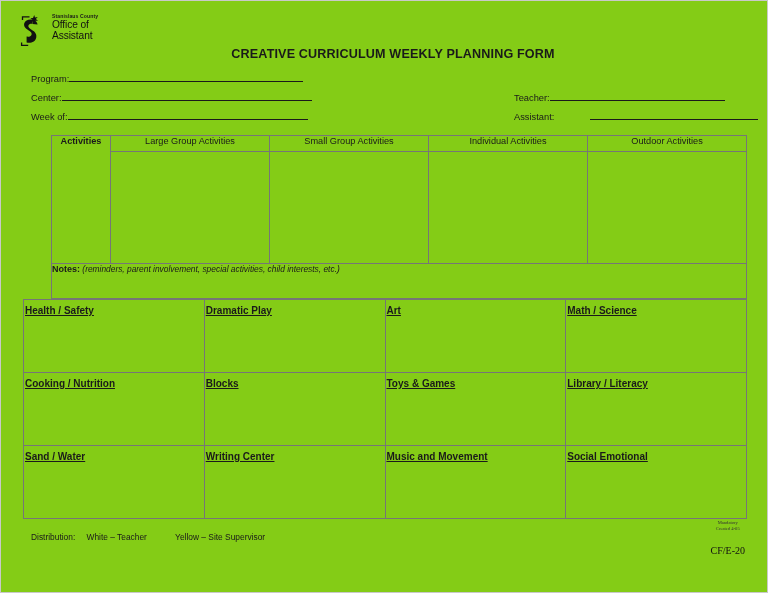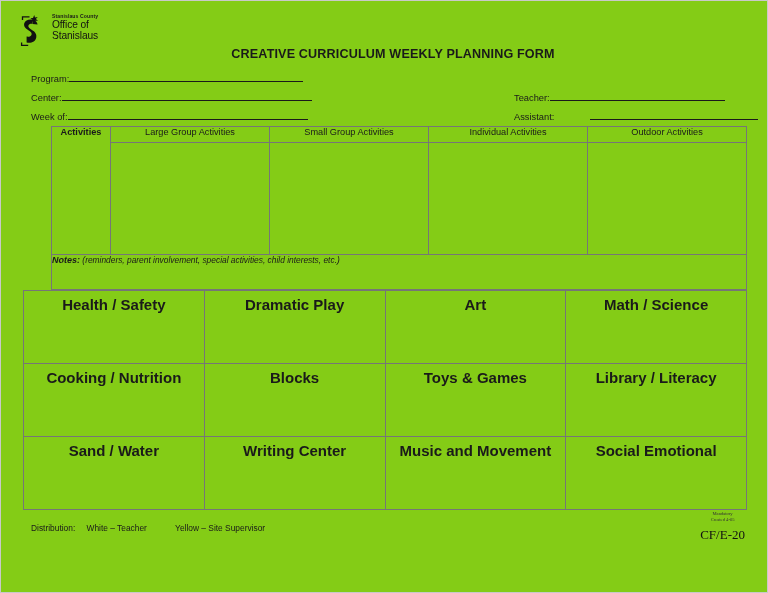--- a/index.html
+++ b/index.html
@@ -95,21 +95,21 @@
   .f-center  .rule { width: 250px; }
   .f-week    { left: 0; top: 39px; }
   .f-week    .rule { width: 240px; }
   .f-teacher  { left: 483px; top: 20px; }
   .f-teacher  .rule { width: 175px; }
   .f-assistant{ left: 483px; top: 39px; gap: 36px; }
   .f-assistant .rule { width: 168px; }
 
   
   .activities-wrap {
-    margin: 7px 20px 0 22px;
+    margin: 16px 20px 0 22px;
     padding-left: 28px;
   }
   table.grid {
     width: 100%;
     border-collapse: collapse;
     table-layout: fixed;
   }
   table.grid td, table.grid th {
     border: 1px solid #767676;
     padding: 0;
@@ -135,21 +135,20 @@
   }
   .notes-cell {
     height: 34px;
     padding: 3px 0 0 4px;
     font-size: 8.4px;
     vertical-align: top;
   }
   .notes-label {
     font-weight: bold;
     font-size: 9px;
-    font-style: italic;
   }
   .notes-hint {
     font-style: italic;
   }
 
   
   .interests-title {
     text-align: center;
     font-size: 10px;
     font-weight: bold;
@@ -160,25 +159,26 @@
     margin: 0 20px 0 22px;
   }
   table.interests {
     width: 100%;
     border-collapse: collapse;
     table-layout: fixed;
   }
   table.interests td {
     border: 1px solid #767676;
     height: 66px;
-    text-align: center;
+    text-align: left;
     vertical-align: top;
     padding-top: 5px;
-    font-size: 15px;
-    font-weight: bold;
+    font-size: 10px;
+    font-weight: bold;
+    text-decoration: underline;
   }
 
   
   .footer {
     position: relative;
     margin-top: 13px;
     height: 44px;
   }
   .distribution {
     position: absolute;
@@ -196,43 +196,43 @@
     text-align: center;
     line-height: 1.25;
   }
   .code-small {
     font-family: "Liberation Serif", serif;
     font-size: 4.6px;
     color: #333333;
   }
   .code-main {
     font-family: "Liberation Serif", serif;
-    font-size: 13px;
+    font-size: 10px;
     color: #111111;
-    margin-top: 5px;
+    margin-top: 14px;
   }
 </style>
 </head>
 <body>
 
 <div class="page">
 
   <div class="header">
     <div class="logo">
       <svg class="logo-mark" viewBox="0 0 30 33">
         <path d="M3.5 6.0 L3.5 2.8 L10.5 2.8" fill="none" stroke="#111" stroke-width="1.3"></path>
         <path d="M2.6 28.4 L2.6 31.4 L9.2 31.4" fill="none" stroke="#111" stroke-width="1.3"></path>
         <path d="M15.2 1.0 L16.0 3.6 L18.7 3.0 L16.9 5.1 L19.0 6.8 L16.3 6.8 L15.9 9.3 L14.7 7.0 L12.2 8.0 L13.4 5.6 L11.3 4.0 L14.0 3.9 Z" fill="#111"></path>
         <path d="M13.3 5.6 C9.9 5.0 6.0 6.2 5.2 9.6 C4.5 12.6 6.6 14.6 9.0 16.0 C11.2 17.3 13.0 18.4 12.6 20.4 C12.2 22.3 10.0 23.0 7.6 22.6 L7.6 28.6 C12.2 29.6 16.6 27.6 17.3 23.2 C17.9 19.6 15.3 17.4 12.6 15.8 C10.5 14.5 9.0 13.4 9.4 11.8 C9.8 10.2 11.6 9.6 13.3 9.9 Z" fill="#111"></path>
         <path d="M13.3 5.6 C13.3 5.6 17.6 6.4 18.6 10.4 L13.6 10.0 Z" fill="#111"></path>
       </svg>
       <div class="logo-text">
         <div class="logo-line-1">Stanislaus County</div>
         <div class="logo-line-2">Office of</div>
-        <div class="logo-line-3">Stanislaus</div>
+        <div class="logo-line-3">Assistant</div>
       </div>
     </div>
     <div class="doc-title">CREATIVE CURRICULUM WEEKLY PLANNING FORM</div>
   </div>
 
   <div class="fields">
     <div class="field f-program">
       <span class="lbl">Program:</span>
       <span class="rule"></span>
     </div>

